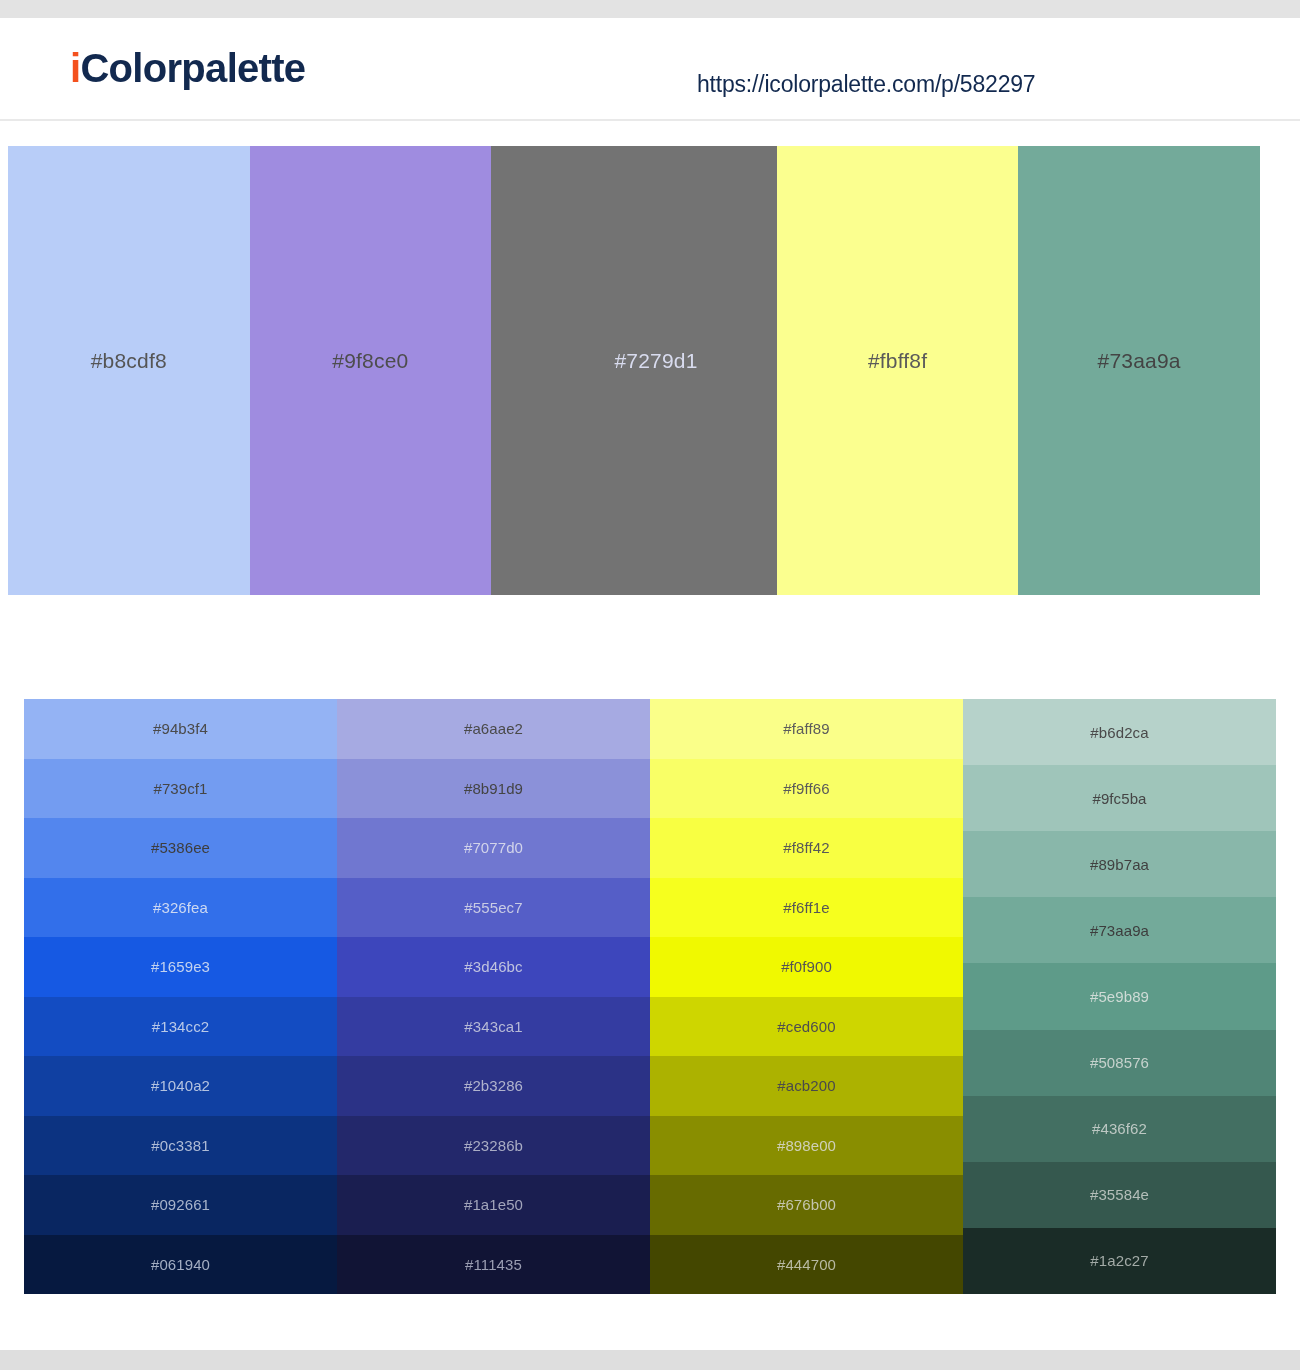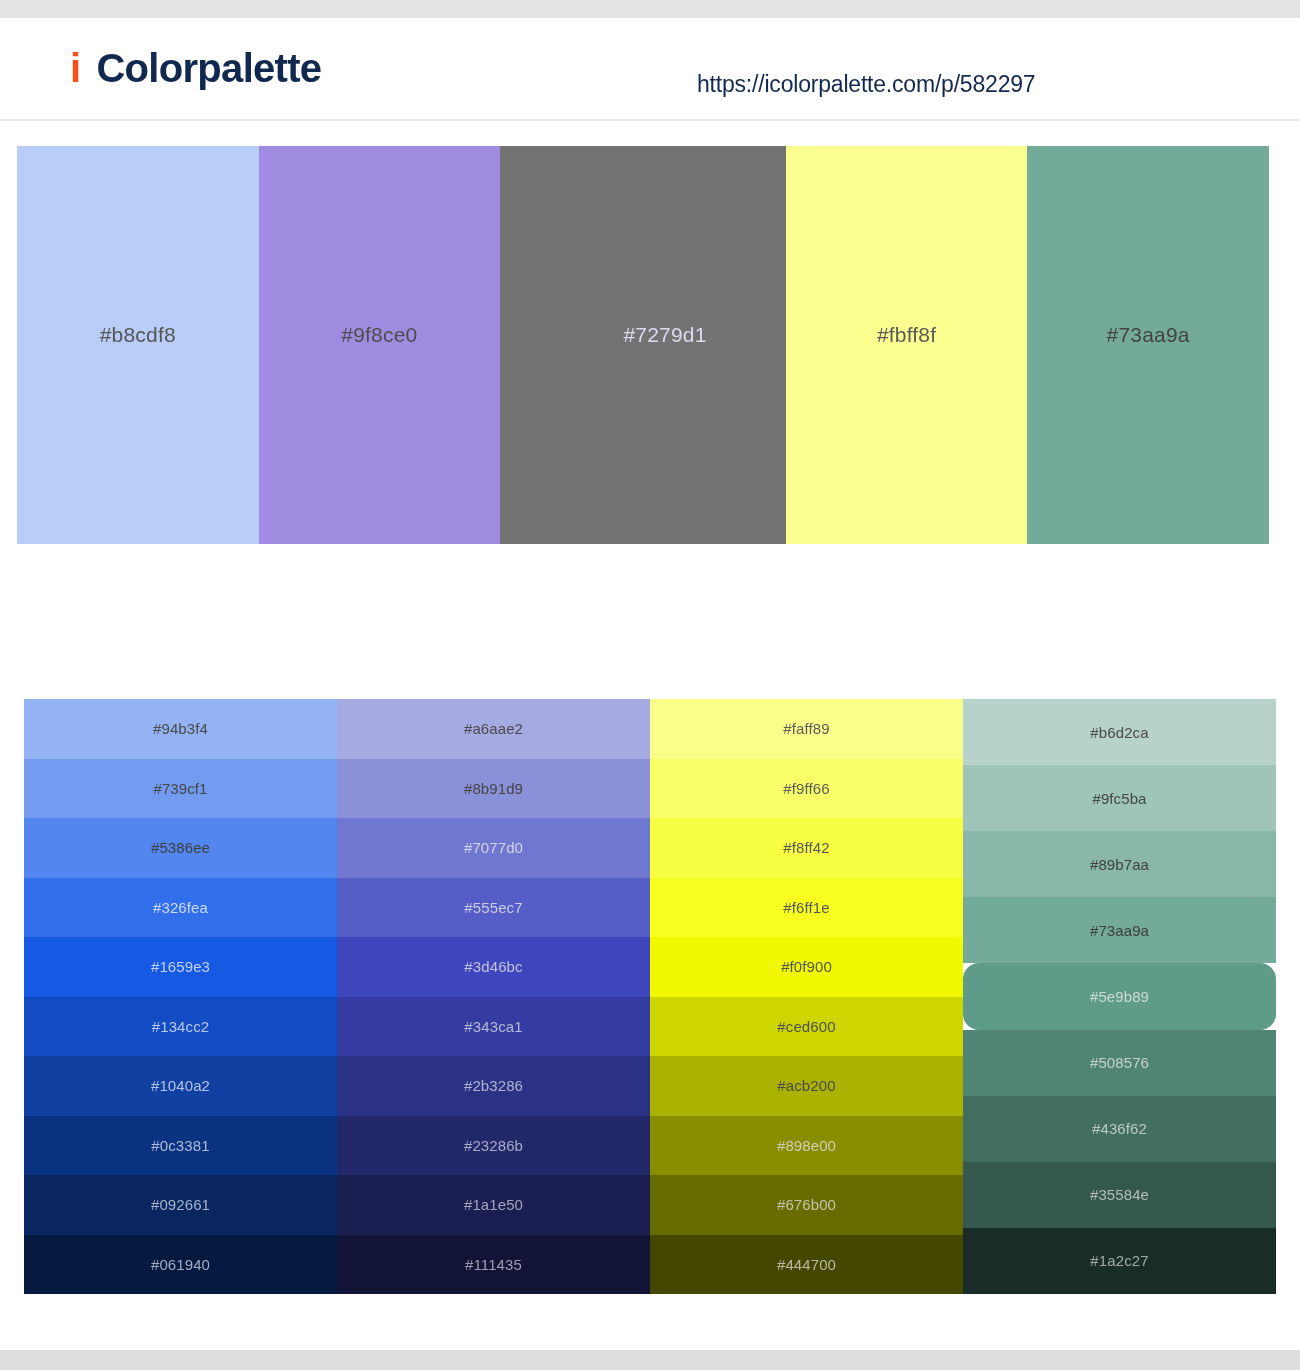--- a/index.html
+++ b/index.html
@@ -40,40 +40,40 @@
     position: absolute;
     left: 70px;
     top: 30px;
     font-size: 40px;
     font-weight: bold;
     letter-spacing: -0.7px;
     white-space: nowrap;
     line-height: 1;
   }
   .brand .brand-i { color: #f4511e; }
-  .brand .brand-rest { color: #12294f; padding-left: 16px; }
+  .brand .brand-rest { color: #12294f; }
 
   .page-url {
     position: absolute;
     left: 697px;
     top: 55px;
     font-size: 23px;
     color: #12294f;
     white-space: nowrap;
     line-height: 1;
     letter-spacing: -0.2px;
   }
 
   
   .swatch-strip {
     position: absolute;
-    left: 17px;
+    left: 8px;
     top: 146px;
     width: 1252px;
-    height: 398px;
+    height: 449px;
     display: flex;
     overflow: hidden;
   }
   .swatch {
     flex: 1 1 0;
     position: relative;
     display: flex;
     align-items: center;
     justify-content: center;
   }
@@ -187,21 +187,21 @@
         <div class="shade-cell" style="background: rgb(172, 178, 0); color: rgb(74, 74, 74);">#acb200</div>
         <div class="shade-cell" style="background: rgb(137, 142, 0); color: rgb(207, 208, 184);">#898e00</div>
         <div class="shade-cell" style="background: rgb(103, 107, 0); color: rgb(196, 197, 173);">#676b00</div>
         <div class="shade-cell" style="background: rgb(68, 71, 0); color: rgb(185, 186, 163);">#444700</div>
       </div>
       <div class="shade-col">
         <div class="shade-cell" style="background: rgb(182, 210, 202); color: rgb(74, 74, 74);">#b6d2ca</div>
         <div class="shade-cell" style="background: rgb(159, 197, 186); color: rgb(69, 69, 69);">#9fc5ba</div>
         <div class="shade-cell" style="background: rgb(137, 183, 170); color: rgb(65, 65, 65);">#89b7aa</div>
         <div class="shade-cell" style="background: rgb(115, 170, 154); color: rgb(61, 61, 61);">#73aa9a</div>
-        <div class="shade-cell" style="background: rgb(94, 155, 137); color: rgb(207, 219, 214); border-radius: 16px;">#5e9b89</div>
+        <div class="shade-cell" style="background: rgb(94, 155, 137); color: rgb(207, 219, 214);">#5e9b89</div>
         <div class="shade-cell" style="background: rgb(80, 133, 118); color: rgb(198, 210, 205);">#508576</div>
         <div class="shade-cell" style="background: rgb(67, 111, 98); color: rgb(189, 200, 195);">#436f62</div>
         <div class="shade-cell" style="background: rgb(53, 88, 78); color: rgb(180, 190, 185);">#35584e</div>
         <div class="shade-cell" style="background: rgb(26, 44, 39); color: rgb(163, 171, 167);">#1a2c27</div>
       </div>
     </div>
 
   <div class="bottomband"></div>
 
 </div>

